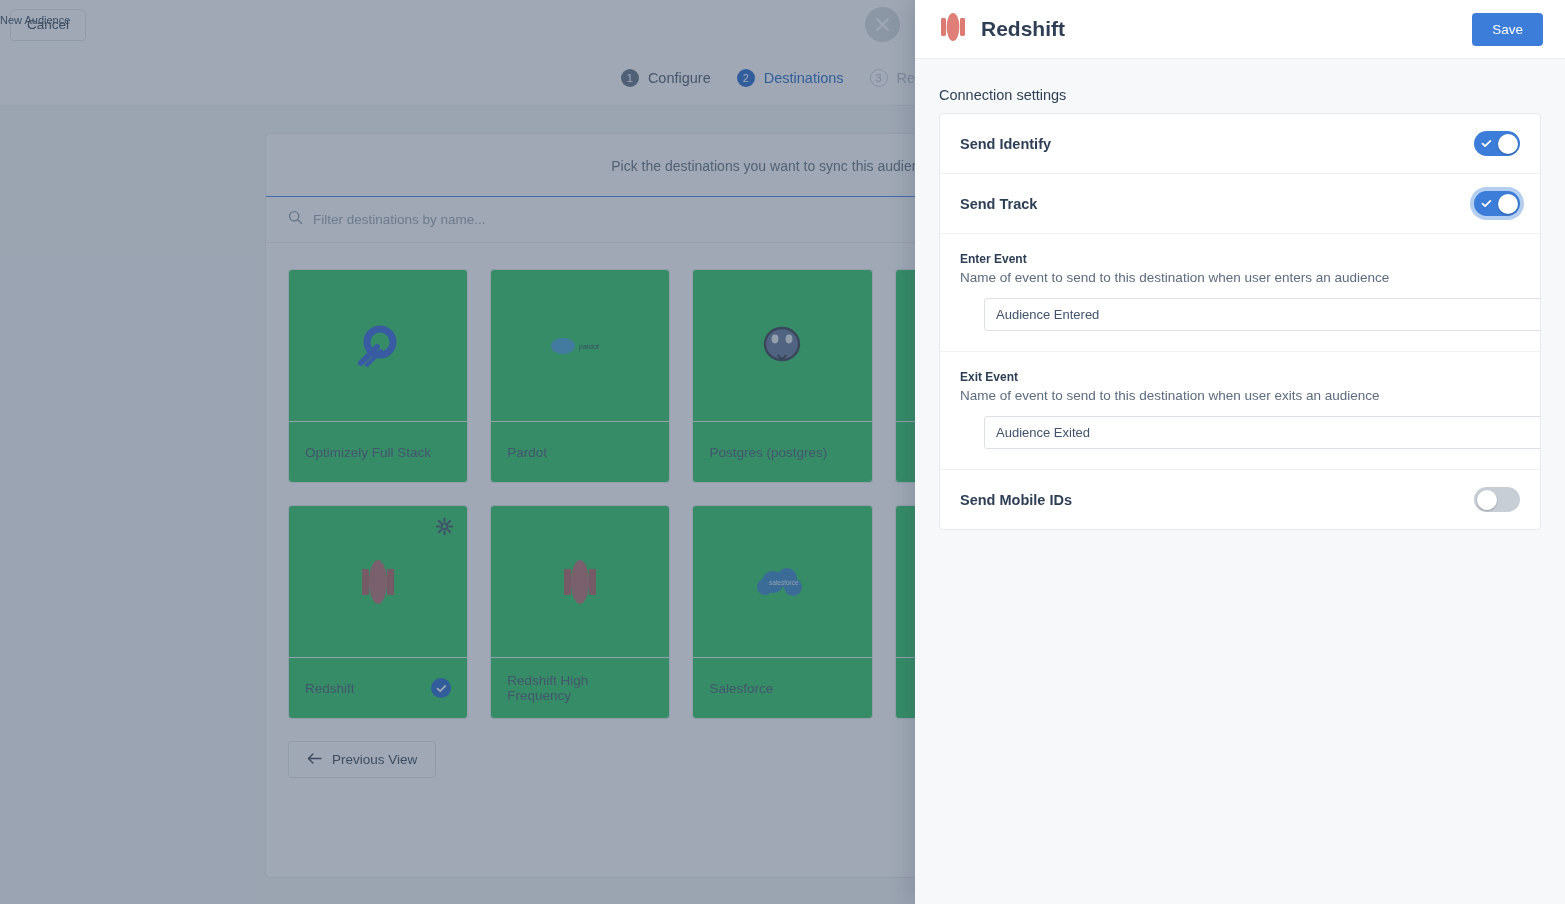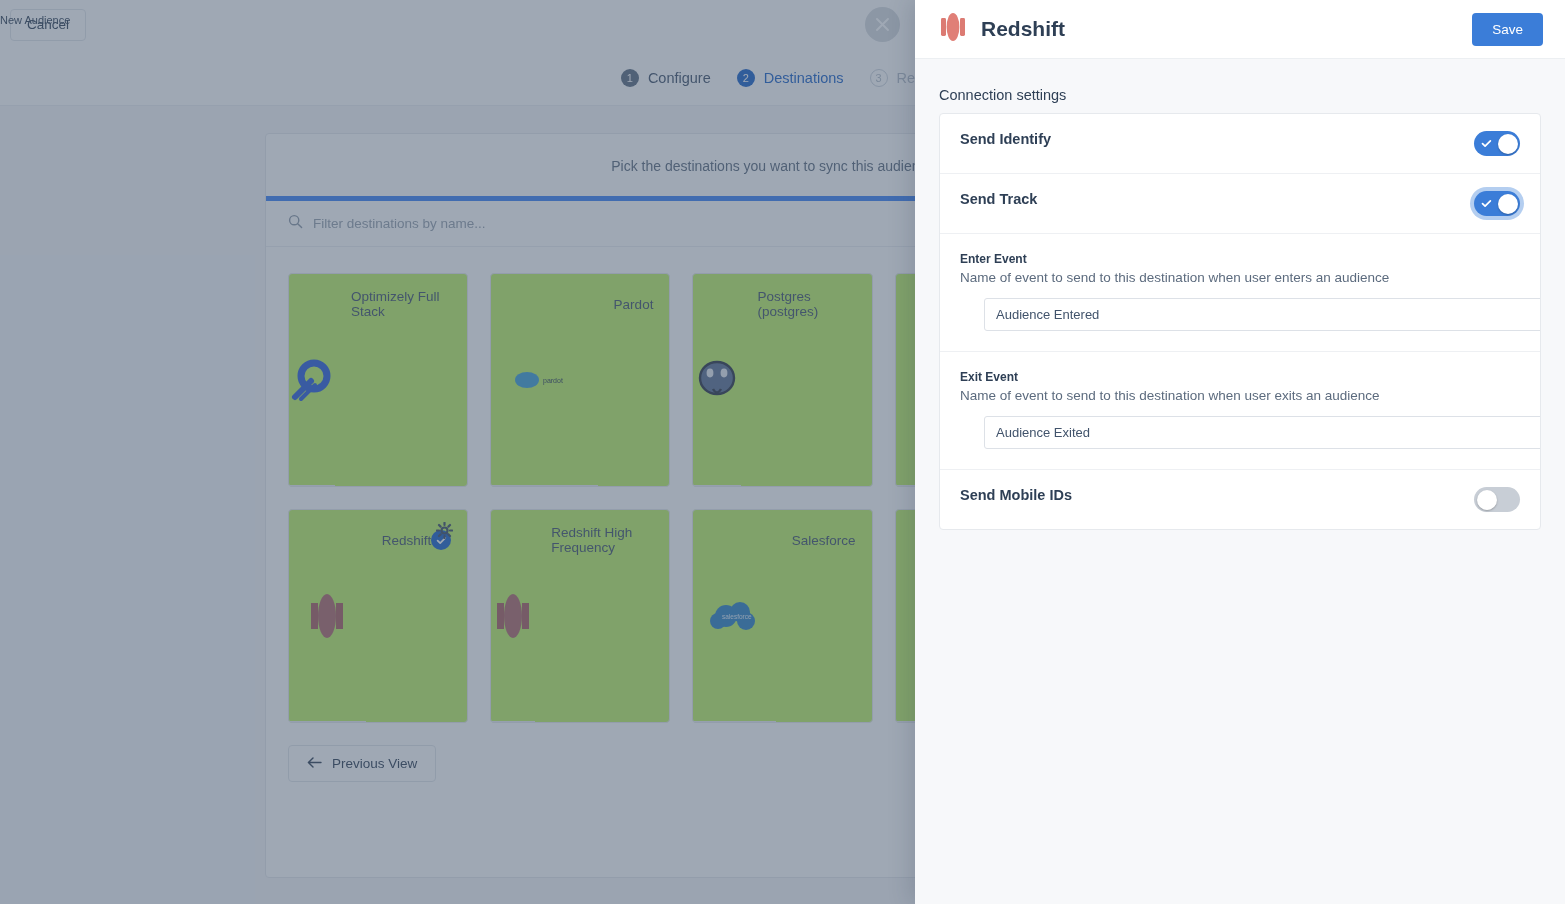--- a/index.html
+++ b/index.html
@@ -90,37 +90,37 @@
   }
   .panel-head { padding: 24px 0 22px; text-align: center; }
   .panel-head h2 {
     font-size: 22px; font-weight: 400; color: #2e3f55; margin-bottom: 7px;
   }
   .panel-head p { font-size: 14px; color: #5c6b7e; }
 
   .filter-row {
     display: flex; align-items: center; gap: 10px;
     padding: 13px 22px;
-    border-top: 5px solid #3b82f6;
+    border-top: 1px solid #3b82f6;
     border-bottom: 1px solid #eceff2;
   }
   .filter-row .ph { font-size: 13.5px; color: #96a1ae; }
 
   .cards-grid {
     display: grid;
     grid-template-columns: repeat(5, 1fr);
     gap: 22px;
     padding: 26px 22px 0;
   }
   .dest-card {
     height: 214px;
     border: 1px solid #e6e9ed;
     border-radius: 4px;
-    display: flex; flex-direction: row;
-    background: #bef264;
+    display: flex; flex-direction: column;
+    background: #22c55e;
     position: relative;
   }
   .dest-logo {
     flex: 1;
     display: flex; align-items: center; justify-content: center;
     border-bottom: 1px solid #eceff2;
   }
   .dest-foot {
     height: 60px;
     display: flex; align-items: center; justify-content: space-between;
@@ -181,21 +181,21 @@
   .doclink a { color: #2f6fd0; text-decoration: underline; }
   .sec-title { font-size: 14.5px; color: #2e3f55; margin-bottom: 10px; }
 
   .settings-box {
     background: #fff;
     border: 1px solid #e6e9ed;
     border-radius: 4px;
     overflow: hidden;
   }
   .srow {
-    display: flex; align-items: flex-start; justify-content: space-between;
+    display: flex; align-items: center; justify-content: space-between;
     padding: 17px 20px;
     border-bottom: 1px solid #eef0f3;
   }
   .srow:last-child { border-bottom: none; }
   .srow-label { font-size: 14.5px; font-weight: 700; color: #2e3f55; }
 
   .fieldblock {
     padding: 18px 20px 20px;
     border-bottom: 1px solid #eef0f3;
   }

